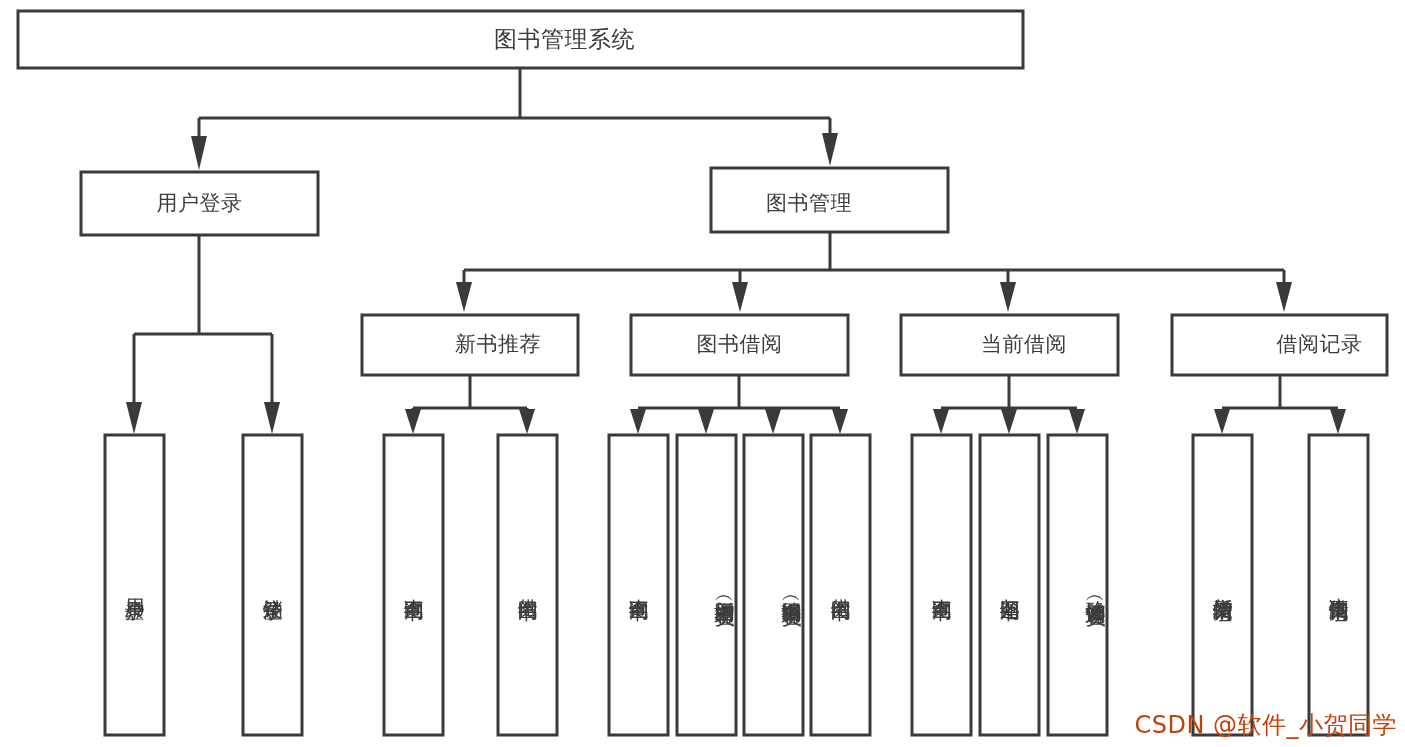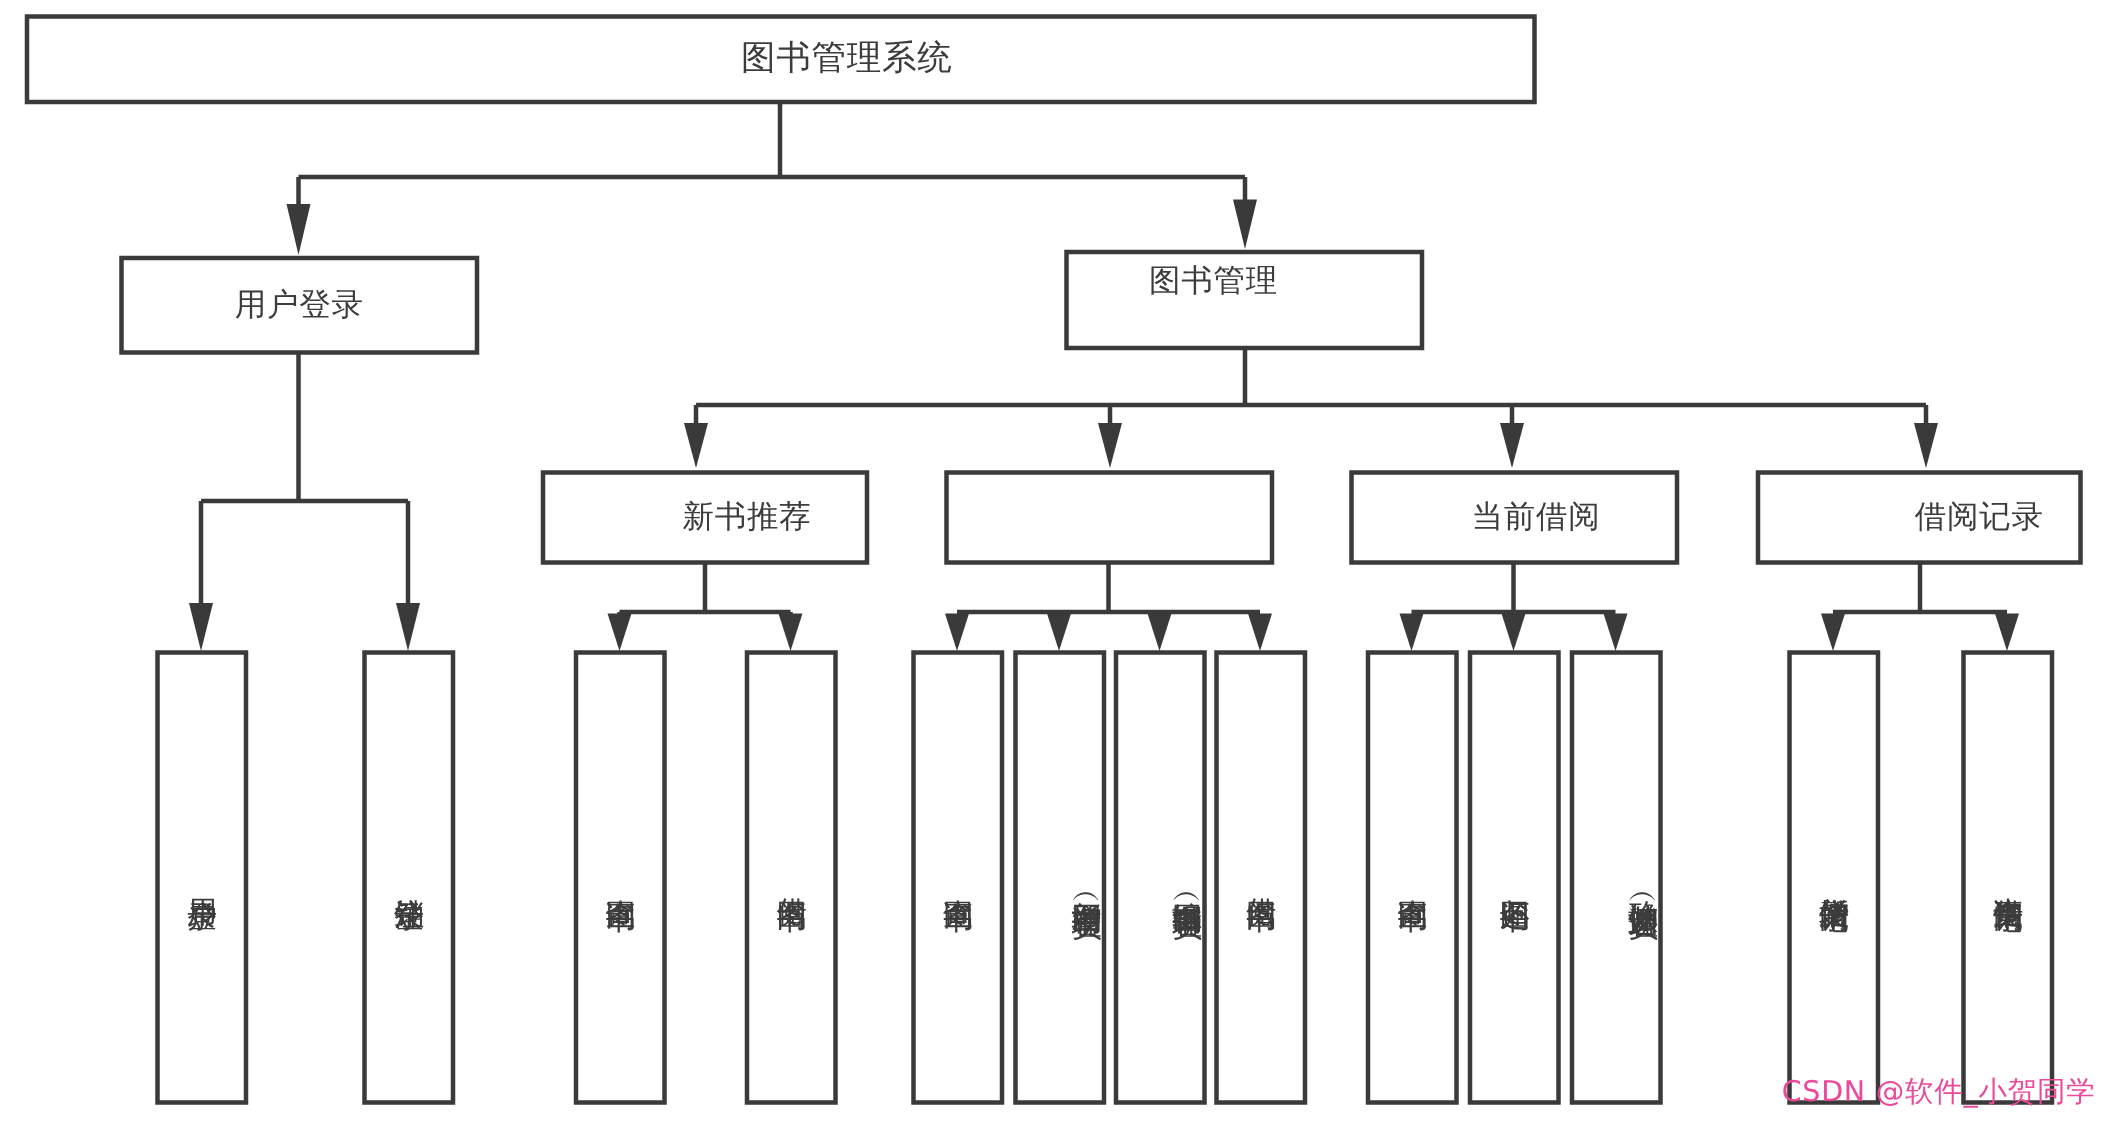--- a/index.html
+++ b/index.html
@@ -67,22 +67,22 @@
     writing-mode: vertical-rl;
     text-orientation: upright;
     letter-spacing: 1px;
     white-space: nowrap;
     pointer-events: none;
   }
   .watermark {
     position: absolute;
     right: 8px;
     bottom: 6px;
-    color: #ec4899;
-    font-size: 19px;
+    color: #c2410c;
+    font-size: 24px;
     letter-spacing: 0.5px;
     white-space: nowrap;
     pointer-events: none;
   }
 </style>
 </head>
 <body>
 
 <div id="diagram-root">
 
@@ -165,24 +165,25 @@
 
     <rect class="node-box" x="1193" y="435" width="59" height="300"></rect>
     <rect class="node-box" x="1309" y="435" width="59" height="300"></rect>
 
   </svg>
 
   <div class="node-label-h" style="left:18px; top:11px; width:1005px; height:57px; font-size:23px;padding-left:44px;">图书管理系统</div>
 
   <div class="node-label-h" style="left:81px; top:172px; width:237px; height:63px;">用户登录</div>
 
-  <div class="node-label-h" style="left:711px; top:156px; width:196px; height:64px;">图书管理</div>
+  <div class="node-label-h" style="left:711px; top:172px; width:196px; height:64px;">图书管理</div>
 
   <div class="node-label-h" style="left:362px; top:315px; width:216px; height:60px;padding-left:28px;">新书推荐</div>
 
+  <div class="node-label-h" style="left:631px; top:315px; width:217px; height:60px;">图书借阅</div>
 
   <div class="node-label-h" style="left:901px; top:315px; width:246px; height:60px;">当前借阅</div>
 
   <div class="node-label-h" style="left:1172px; top:315px; width:215px; height:60px;padding-left:40px;">借阅记录</div>
 
   <div class="node-label-v" style="left:105px; top:435px; width:59px; height:300px;">用户登录</div>
 
   <div class="node-label-v" style="left:243px; top:435px; width:59px; height:300px;">注销登录</div>
 
   <div class="node-label-v" style="left:384px; top:435px; width:59px; height:300px;">查询图书</div>

